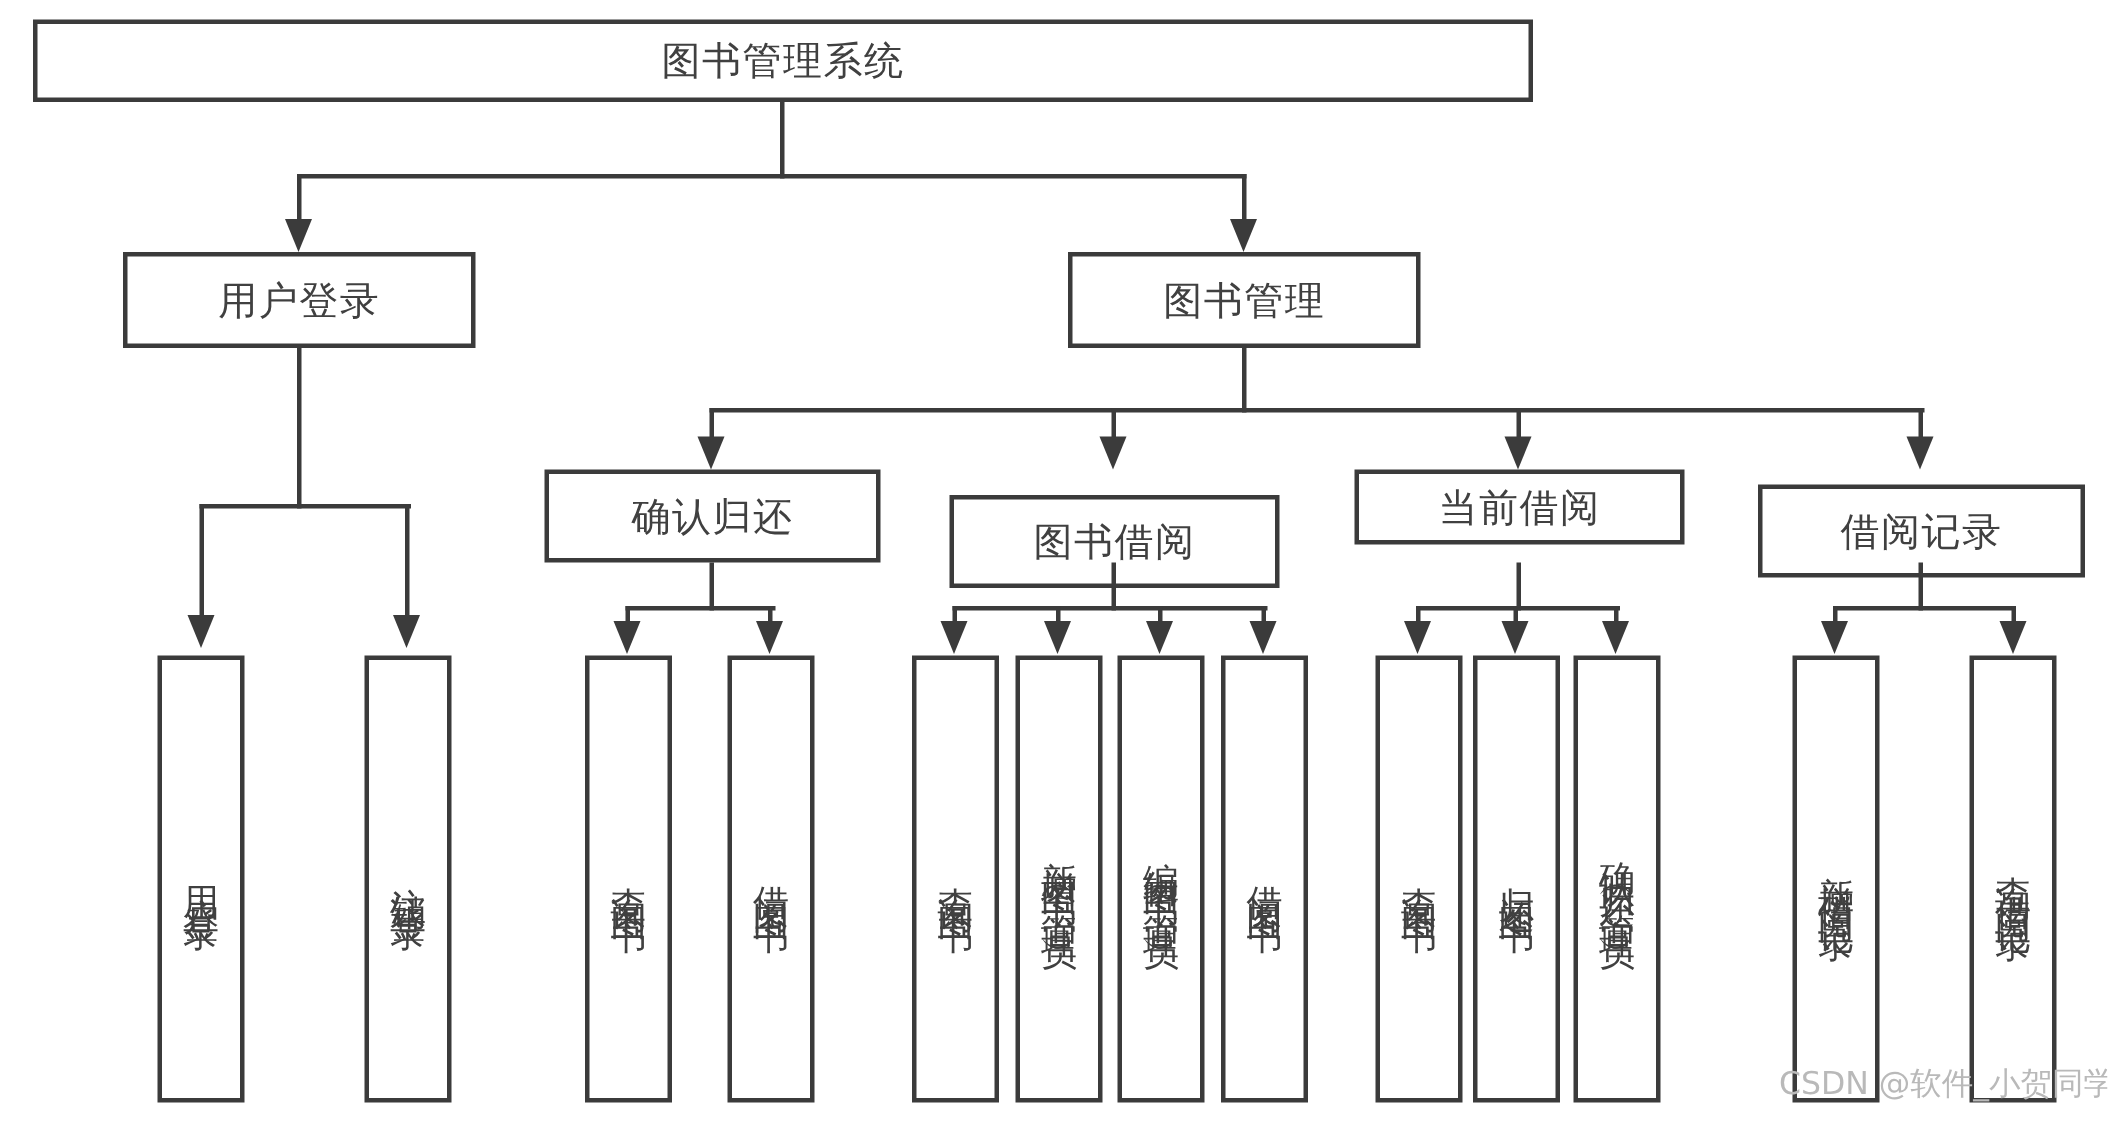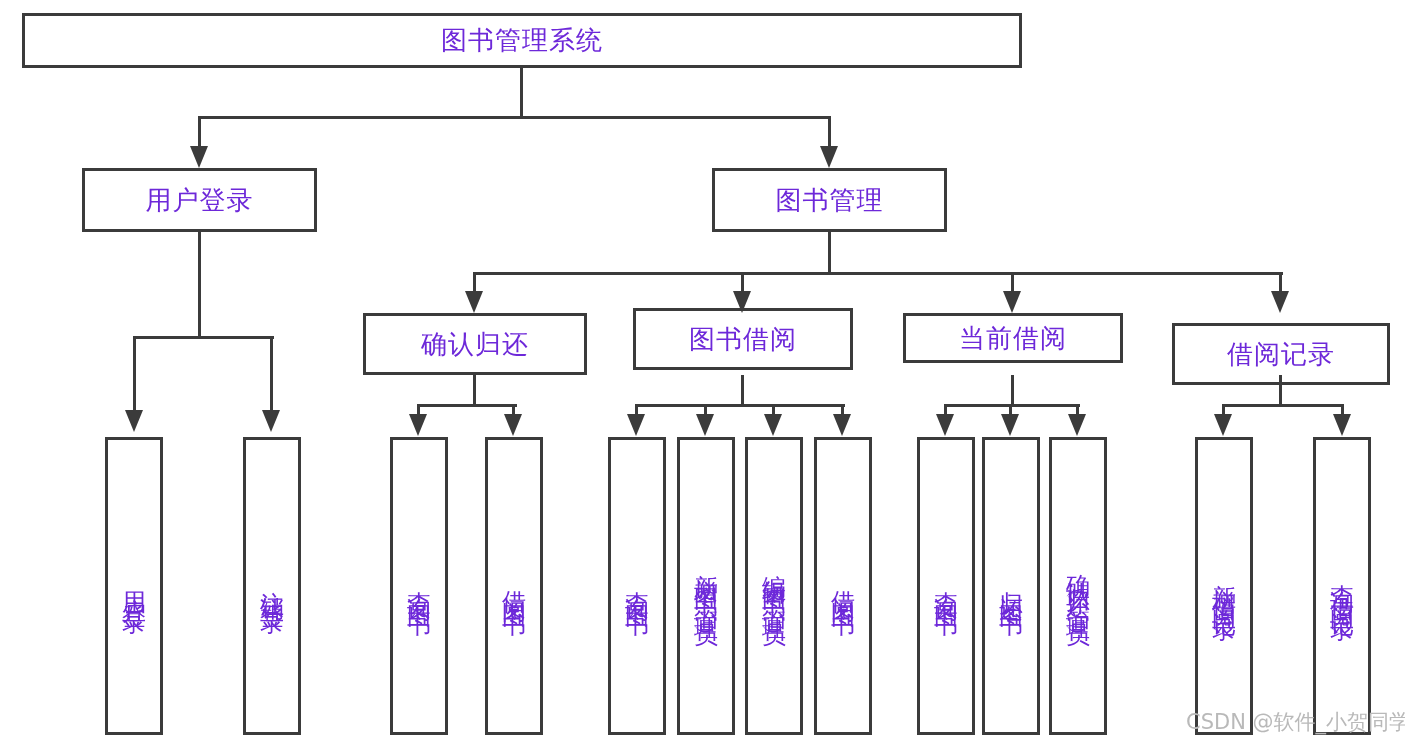--- a/index.html
+++ b/index.html
@@ -5,21 +5,21 @@
   * { margin:0; padding:0; box-sizing:border-box; }
   html,body { width:1405px; height:747px; background:#fff; }
   body { font-family:"DejaVu Sans", sans-serif; color:#333; }
   .canvas { position:relative; width:1405px; height:747px; background:#fff; overflow:hidden; }
 
   
   .node {
     position:absolute; background:#fff; border:3px solid #3b3b3b;
     display:flex; align-items:center; justify-content:center;
   }
-  .node .lbl { font-size:26px; letter-spacing:1px; color:#6d28d9; white-space:nowrap; }
+  .node .lbl { font-size:26px; letter-spacing:1px; color:#404040; white-space:nowrap; }
   .leaf .lbl {
     writing-mode:vertical-rl; text-orientation:mixed;
     font-size:24px; letter-spacing:7px; line-height:1;
   }
 
   
   .vline, .hline { position:absolute; background:#3b3b3b; }
   .vline { width:3px; }
   .hline { height:3px; }
 
@@ -34,21 +34,21 @@
   .watermark {
     position:absolute; left:1186px; top:708px;
     font-size:21px; color:#b9b9b9; white-space:nowrap;
   }
 
   
   .n-root { left:22px;   top:13px;  width:1000px; height:55px; }
   .n-b0   { left:82px;   top:168px; width:235px;  height:64px; }
   .n-b1   { left:712px;  top:168px; width:235px;  height:64px; }
   .n-s0   { left:363px;  top:313px; width:224px;  height:62px; }
-  .n-s1   { left:633px;  top:308px; width:220px;  height:62px; }
+  .n-s1   { left:633px;  top:330px; width:220px;  height:62px; }
   .n-s2   { left:903px;  top:313px; width:220px;  height:50px; }
   .n-s3   { left:1172px; top:323px; width:218px;  height:62px; }
 
   .leaf { top:437px; width:58px; height:298px; }
   .n-a1 { left:105px; }  .n-a2 { left:243px; }
   .n-bb1{ left:390px; }  .n-bb2{ left:485px; }
   .n-c1 { left:608px; }  .n-c2 { left:677px; }  .n-c3 { left:745px; }  .n-c4 { left:814px; }
   .n-d1 { left:917px; }  .n-d2 { left:982px; }  .n-d3 { left:1049px; }
   .n-e1 { left:1195px; } .n-e2 { left:1313px; }
 </style>

